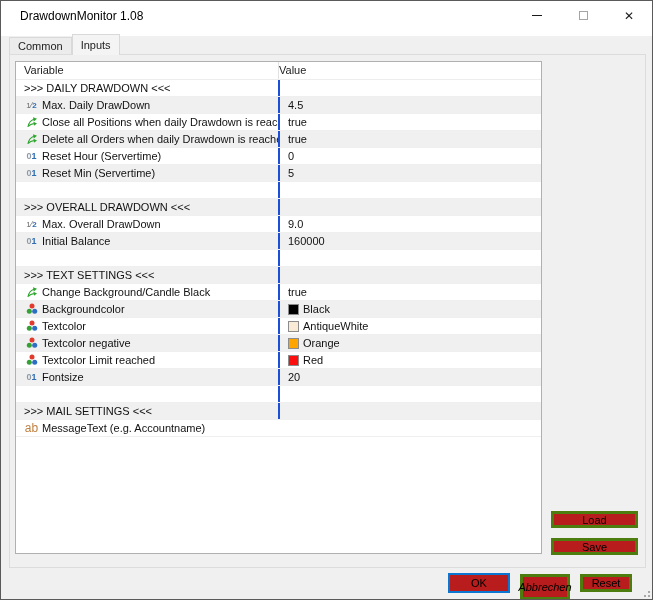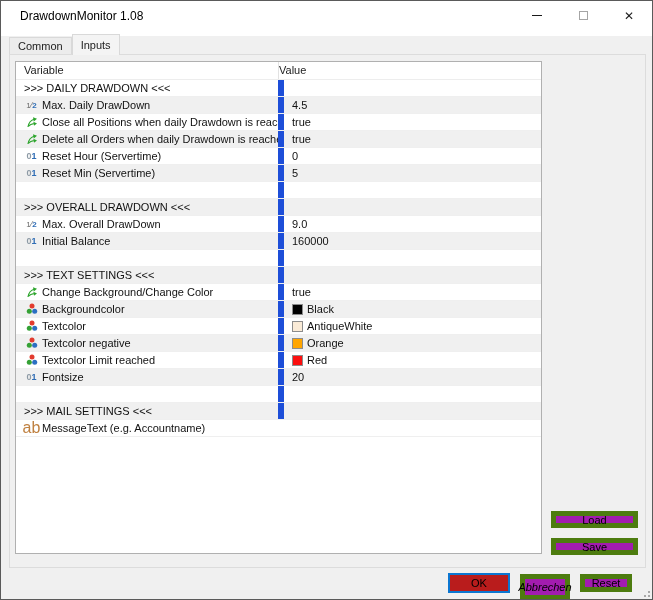--- a/index.html
+++ b/index.html
@@ -26,34 +26,34 @@
   .tabpage{position:absolute;left:8px;top:53px;width:637px;height:514px;background:#f0f0f0;border:1px solid #dcdcdc;}
   
   .grid{position:absolute;left:5px;top:6px;width:527px;height:493px;background:#ffffff;border:1px solid #b0b0b0;overflow:hidden;}
   .thead{display:flex;height:18px;border-bottom:1px solid #ededed;color:#222;}
   .th{line-height:17px;}
   .th-var{width:262px;padding-left:8px;}
   .th-val{flex:1;border-left:1px solid #e2e2e2;}
   .row{display:flex;height:17px;border-bottom:1px solid #efefef;background:#ffffff;}
   .row.shade{background:#f0f0f0;}
   .cell-var{width:262px;display:flex;align-items:center;padding-left:8px;overflow:hidden;white-space:nowrap;}
-  .cell-val{flex:1;border-left:6px solid #1d4ed8;display:flex;align-items:center;padding-left:8px;overflow:hidden;white-space:nowrap;}
+  .cell-val{flex:1;border-left:2px solid #1d4ed8;display:flex;align-items:center;padding-left:8px;overflow:hidden;white-space:nowrap;}
   .lbl{color:#111;}
   
   .ic{flex:0 0 15px;width:15px;display:inline-flex;align-items:center;justify-content:center;margin-right:3px;}
   .ichalf i{font-style:normal;font-size:8px;color:#6e6e6e;vertical-align:3px;}
   .ichalf em{font-style:normal;font-size:9px;color:#6e6e6e;}
   .ichalf b{font-weight:bold;font-size:8px;color:#2f6db5;vertical-align:-1px;}
   .icint{font-size:9px;font-weight:bold;letter-spacing:0;}
   .icint i{font-style:normal;color:#8d9aa5;}
   .icint b{color:#2f6db5;}
-  .icab{color:#bf8040;font-size:16px;}
+  .icab{color:#bf8040;font-size:12px;}
   .swatch{width:11px;height:11px;border:1px solid #8c8c8c;margin-right:4px;flex:0 0 11px;}
   
-  .btn{position:absolute;display:flex;align-items:center;justify-content:center;background:#a21caf;border:5px solid #4d7c0f;color:#000;cursor:default;}
+  .btn{position:absolute;display:flex;align-items:center;justify-content:center;background:#b91c1c;border:3px solid #4d7c0f;color:#000;cursor:default;}
   .btn-load{left:550px;top:510px;width:87px;height:17px;}
   .btn-save{left:550px;top:537px;width:87px;height:17px;}
   .btn-ok{left:447px;top:572px;width:62px;height:20px;border:2px solid #0b76d1;background:#b91c1c;}
   .btn-cancel{left:519px;top:573px;width:50px;height:26px;font-style:italic;}
   .btn-reset{left:579px;top:573px;width:52px;height:18px;}
   
   .grip{position:absolute;right:2px;bottom:2px;width:10px;height:10px;}
   .grip i{position:absolute;width:2px;height:2px;background:#a8a8a8;}
   .grip i:nth-child(1){right:0;bottom:0;}
   .grip i:nth-child(2){right:4px;bottom:0;}
@@ -232,21 +232,21 @@
           <div class="row">
             <div class="cell-var">
               <span class="ic">
                 <svg width="12" height="12" viewBox="0 0 12 12">
                   <path d="M2 11 C2.5 7.5 4 4.5 8 3.2" stroke="#2ea52e" stroke-width="1.2" fill="none"></path>
                   <path d="M7 1.2 L11 2.8 L7.8 5.4 Z" fill="#2ea52e"></path>
                   <path d="M2.6 10.2 C4 8.6 5.4 8 7.8 7.6" stroke="#2ea52e" stroke-width="1.2" fill="none"></path>
                   <path d="M7.4 5.8 L11 7.6 L8 9.8 Z" fill="#2ea52e"></path>
                 </svg>
               </span>
-              <span class="lbl">Change Background/Change Color</span>
+              <span class="lbl">Change Background/Candle Black</span>
             </div>
             <div class="cell-val">
               <span class="lbl">true</span>
             </div>
           </div>
           <div class="row shade">
             <div class="cell-var">
               <span class="ic">
                 <svg width="12" height="12" viewBox="0 0 12 12">
                   <circle cx="6" cy="3.1" r="2.5" fill="#e23b2e"></circle>

